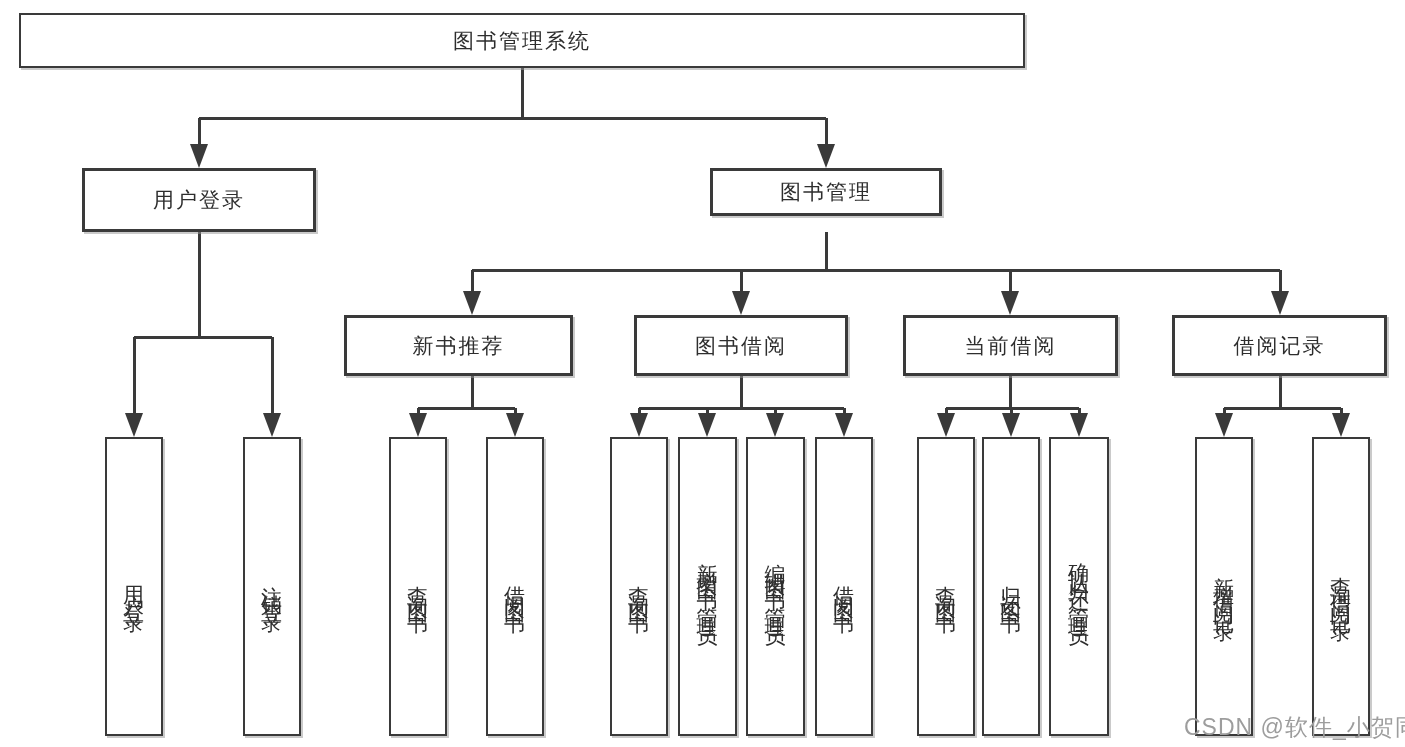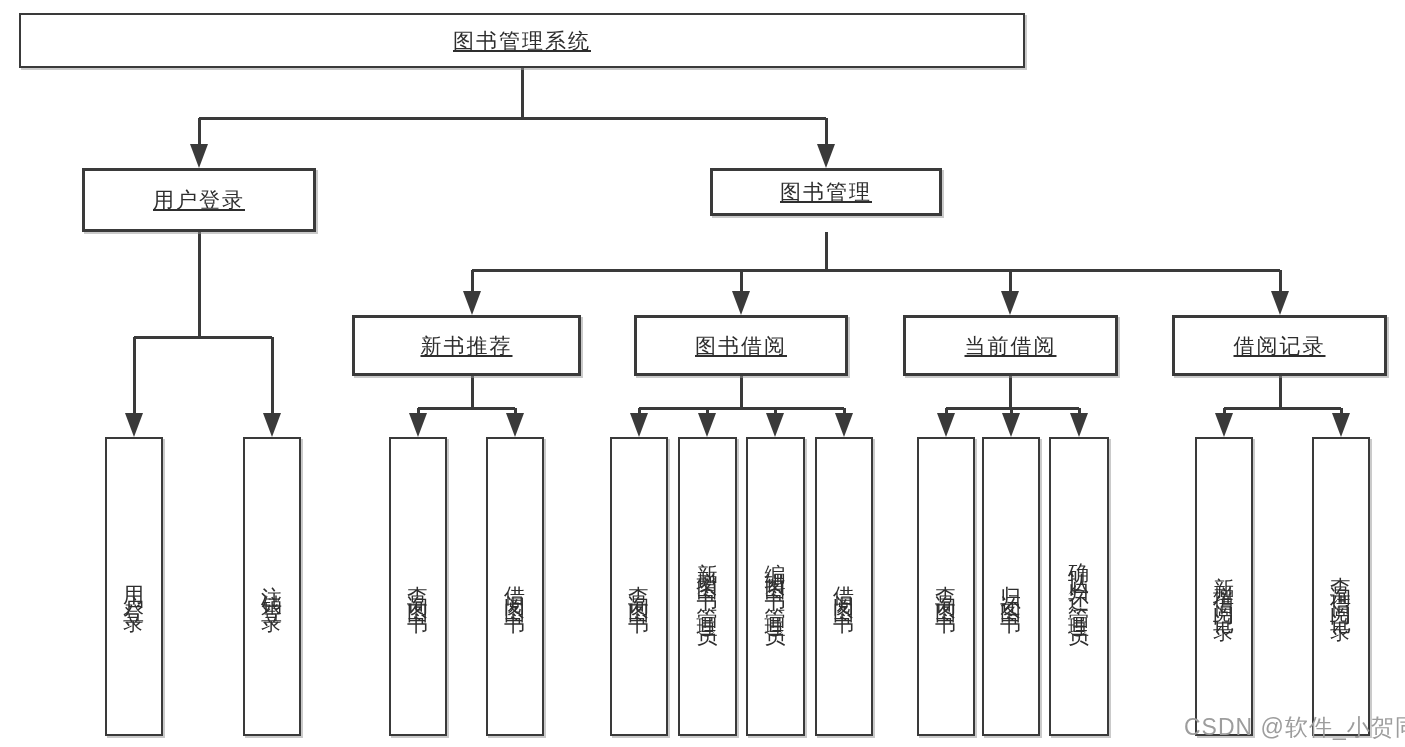--- a/index.html
+++ b/index.html
@@ -25,21 +25,20 @@
     align-items:center;
     justify-content:center;
     color:#2e2e2e;
     z-index:2;
     white-space:nowrap;
   }
   .node.h{
     font-size:21px;
     letter-spacing:2px;
     font-weight:500;
-    text-decoration:underline;
   }
   .node.root{border-width:2.5px;}
   .node.v{
     border-width:2.5px;
     writing-mode:vertical-rl;
     text-orientation:mixed;
     font-size:21px;
     letter-spacing:9px;
     line-height:1;
     font-weight:500;
@@ -95,21 +94,21 @@
     <path class="line" d="M1280 376 V408 M1224 408 H1341 M1224 408 V421 M1341 408 V421"></path>
     <polygon class="arrow" points="1215,413 1233,413 1224,437"></polygon>
     <polygon class="arrow" points="1332,413 1350,413 1341,437"></polygon>
   </svg>
 
   <div class="node h root" style="left:19px;top:13px;width:1006px;height:55px">图书管理系统</div>
 
   <div class="node h" style="left:82px;top:168px;width:234px;height:64px">用户登录</div>
   <div class="node h" style="left:710px;top:168px;width:232px;height:48px">图书管理</div>
 
-  <div class="node h" style="left:352px;top:315px;width:229px;height:61px">新书推荐</div>
+  <div class="node h" style="left:344px;top:315px;width:229px;height:61px">新书推荐</div>
   <div class="node h" style="left:634px;top:315px;width:214px;height:61px">图书借阅</div>
   <div class="node h" style="left:903px;top:315px;width:215px;height:61px">当前借阅</div>
   <div class="node h" style="left:1172px;top:315px;width:215px;height:61px">借阅记录</div>
 
   <div class="node v" style="left:105px;top:437px;width:58px;height:299px">用户登录</div>
   <div class="node v" style="left:243px;top:437px;width:58px;height:299px">注销登录</div>
 
   <div class="node v" style="left:389px;top:437px;width:58px;height:299px">查询图书</div>
   <div class="node v" style="left:486px;top:437px;width:58px;height:299px">借阅图书</div>
 

